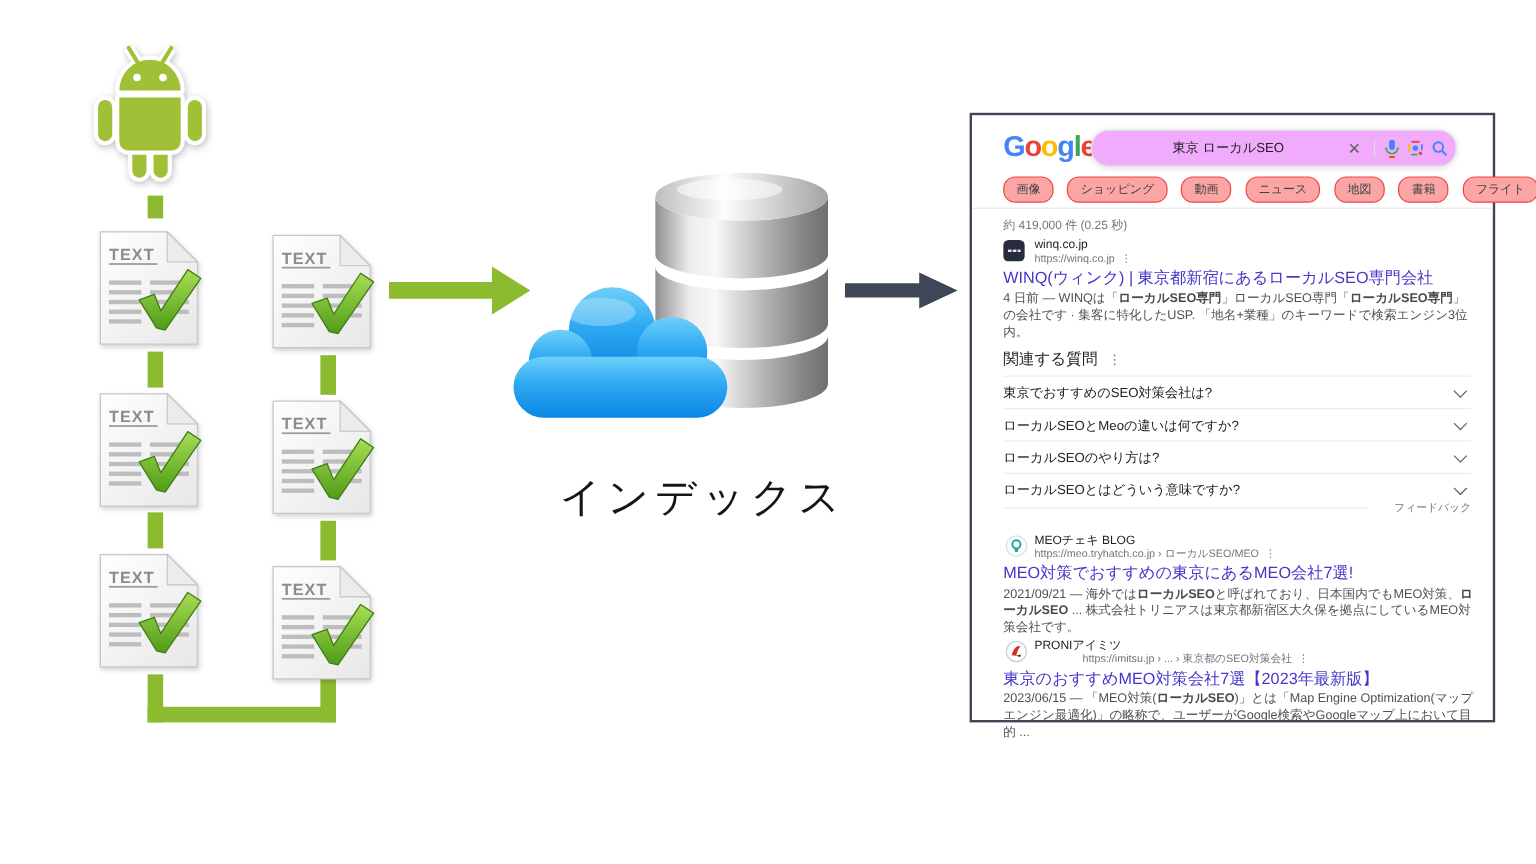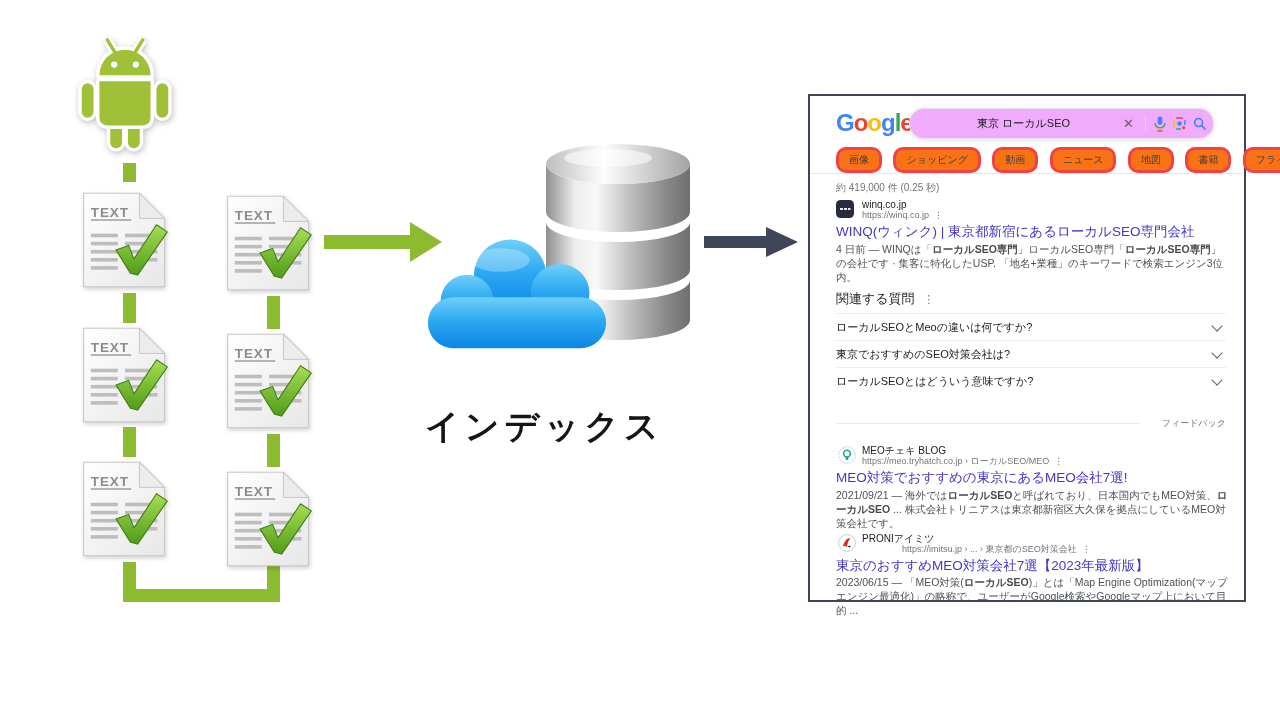--- a/index.html
+++ b/index.html
@@ -1,35 +1,35 @@
 <!DOCTYPE html>
 <html><head>
 <meta charset="utf-8">
 <style>
   html,body{margin:0;padding:0;background:#fff;}
   #canvas{position:relative;width:1280px;height:720px;background:#fff;overflow:hidden;
           font-family:"Liberation Sans","DejaVu Sans",sans-serif;}
   .abs{position:absolute;}
   
   .gconn{position:absolute;background:#8cbb2f;}
-  .big-label{position:absolute;font-weight:700;color:#151515;letter-spacing:5px;white-space:nowrap;text-align:left;margin-top:12px;}
+  .big-label{position:absolute;font-weight:400;color:#151515;letter-spacing:5px;white-space:nowrap;text-align:right;}
   .doc-slot{position:absolute;width:90px;height:100px;filter:drop-shadow(1px 2px 2px rgba(0,0,0,.18));}
   .doc-slot svg{overflow:visible;}
   
   .serp{position:absolute;left:808px;top:94px;width:438px;height:508px;background:#fff;
         border:2px solid #3e4654;box-sizing:border-box;}
   .logo{font-size:24px;font-weight:700;letter-spacing:-1px;}
   .pill{position:absolute;left:99px;top:12px;width:303px;height:29px;border:1px solid #e3e5e8;
         border-radius:15px;box-shadow:0 1px 5px rgba(32,33,36,.15);display:flex;align-items:center;background:#f0abfc;text-align:center;}
   .pill .query{font-size:11px;color:#202124;margin-left:14px;flex:1;}
   .pill .ic{display:flex;align-items:center;margin-right:7px;}
   .vdiv{width:1px;height:15px;background:#dadce0;margin:0 8px 0 4px;}
   .chips{position:absolute;left:26px;top:51px;white-space:nowrap;}
-  .chip{display:inline-block;border:3px solid #ef4444;border-radius:10px;padding:3px 10px;
-        font-size:10px;color:#3c4043;margin-right:7px;background:#f97316;}
+  .chip{display:inline-block;border:1px solid #ef4444;border-radius:10px;padding:3px 10px;
+        font-size:10px;color:#3c4043;margin-right:7px;background:#fca5a5;}
   .hdiv{position:absolute;left:0;right:0;top:77px;height:1px;background:#e6e8ea;}
   .stats{position:absolute;left:26px;top:85px;font-size:10px;color:#70757a;}
   .favicon{position:absolute;width:18px;height:18px;}
   .site{font-size:10px;color:#202124;line-height:11px;}
   .url{font-size:9px;color:#70757a;line-height:11px;}
   .dots3{color:#70757a;font-size:9px;margin-left:5px;letter-spacing:0;}
   .rtitle{position:absolute;font-size:13.5px;color:#4436c8;white-space:nowrap;}
   .snippet{position:absolute;width:392px;font-size:10.5px;line-height:14px;color:#4d5156;}
   .snippet b{font-weight:700;color:#474b4f;}
   .rel-head{position:absolute;left:26px;top:194px;font-size:13px;color:#202124;}
@@ -360,25 +360,29 @@
     <div class="abs url" style="left:52px;top:114px;"><span>https://winq.co.jp</span><span class="dots3">⋮</span></div>
     <a class="rtitle" style="left:26px;top:127px;">WINQ(ウィンク) | 東京都新宿にあるローカルSEO専門会社</a>
     <div class="snippet" style="left:26px;top:146px;"><span>4 日前 — WINQは「</span><b>ローカルSEO専門</b><span>」ローカルSEO専門「</span><b>ローカルSEO専門</b><span>」の会社です · 集客に特化したUSP. 「地名+業種」のキーワードで検索エンジン3位内。</span></div>
 
     <div class="rel-head">
       <span>関連する質問</span>
       <span class="dots3" style="font-size:11px;">⋮</span>
     </div>
     <div class="qwrap">
       <div class="q-row">
+          <span>東京でおすすめのSEO対策会社は?</span>
+          <i class="chev"></i>
+        </div>
+      <div class="q-row">
           <span>ローカルSEOとMeoの違いは何ですか?</span>
           <i class="chev"></i>
         </div>
       <div class="q-row">
-          <span>東京でおすすめのSEO対策会社は?</span>
+          <span>ローカルSEOのやり方は?</span>
           <i class="chev"></i>
         </div>
       <div class="q-row">
           <span>ローカルSEOとはどういう意味ですか?</span>
           <i class="chev"></i>
         </div>
     </div>
     <div class="fb-line"></div>
     <div class="fb">フィードバック</div>
 

